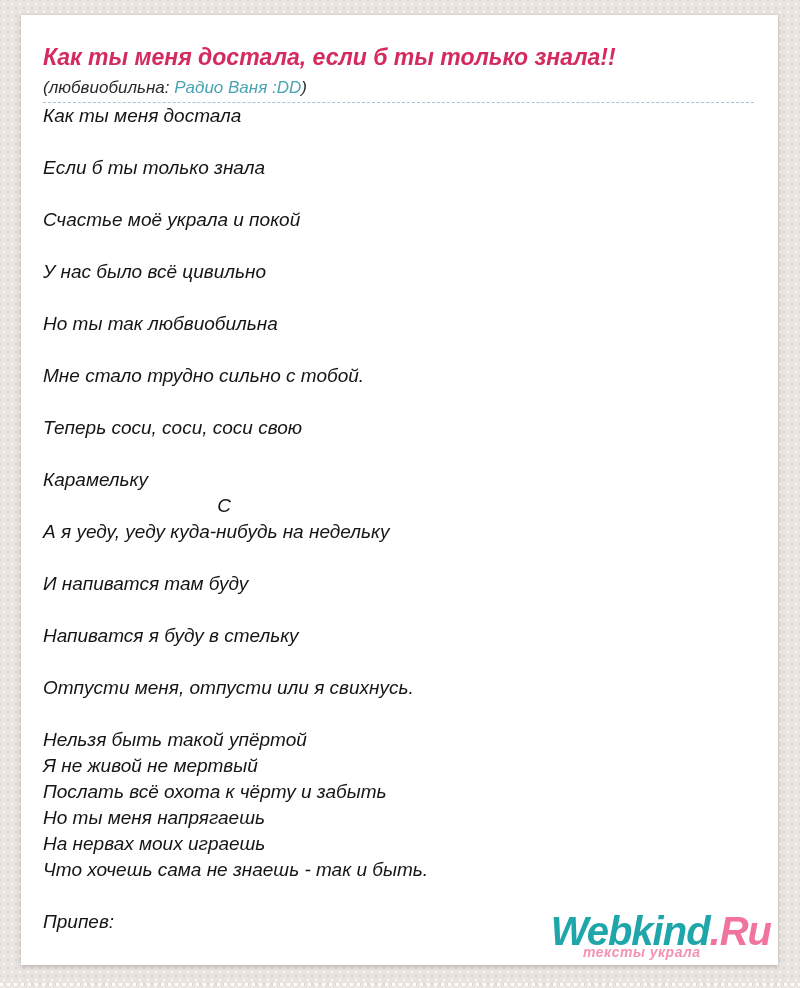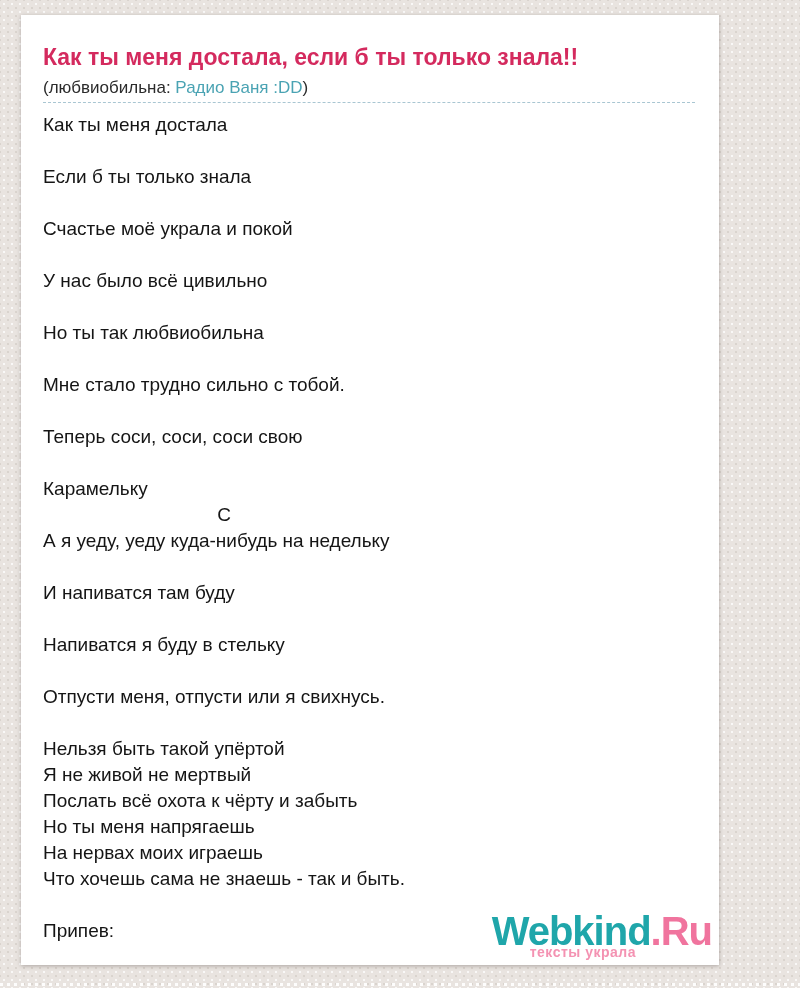--- a/index.html
+++ b/index.html
@@ -13,24 +13,25 @@
       radial-gradient(circle, rgba(178,168,158,.28) 1px, rgba(178,168,158,0) 1.4px);
     background-size:8px 8px, 8px 8px;
     background-position:0 0, 4px 4px;
     overflow:hidden;
   }
   .bottom-dots {
     position:absolute; left:0; right:0; top:983px; height:3px;
     background:repeating-linear-gradient(90deg, rgba(255,255,255,.95) 0 3px, rgba(255,255,255,0) 3px 7px);
   }
   .card {
-    position:absolute; left:21px; top:15px; width:698px; height:950px;
+    position:absolute; left:21px; top:15px; width:757px; height:950px;
     background:#ffffff;
     box-shadow:0 1px 4px rgba(60,50,45,.35);
     padding:28px 24px 0 22px;
+    font-style:italic;
   }
   .song-title {
     color:#d42a5e;
     font-size:23px;
     font-weight:bold;
     line-height:28px;
     letter-spacing:0;
   }
   .artist-line {
     margin-top:6px;
@@ -39,21 +40,20 @@
     color:#2b2b2b;
     padding-bottom:3px;
     border-bottom:1px dashed #a9c6d2;
   }
   .artist-link {
     color:#4aa3b3;
     text-decoration:none;
     cursor:pointer;
   }
   .lyrics {
-    margin-top:9px;
     font-size:19px;
     line-height:26px;
     color:#151515;
     white-space:pre-wrap;
   }
   .logo {
     position:absolute;
     right:7px;
     bottom:0px;
     text-align:center;

